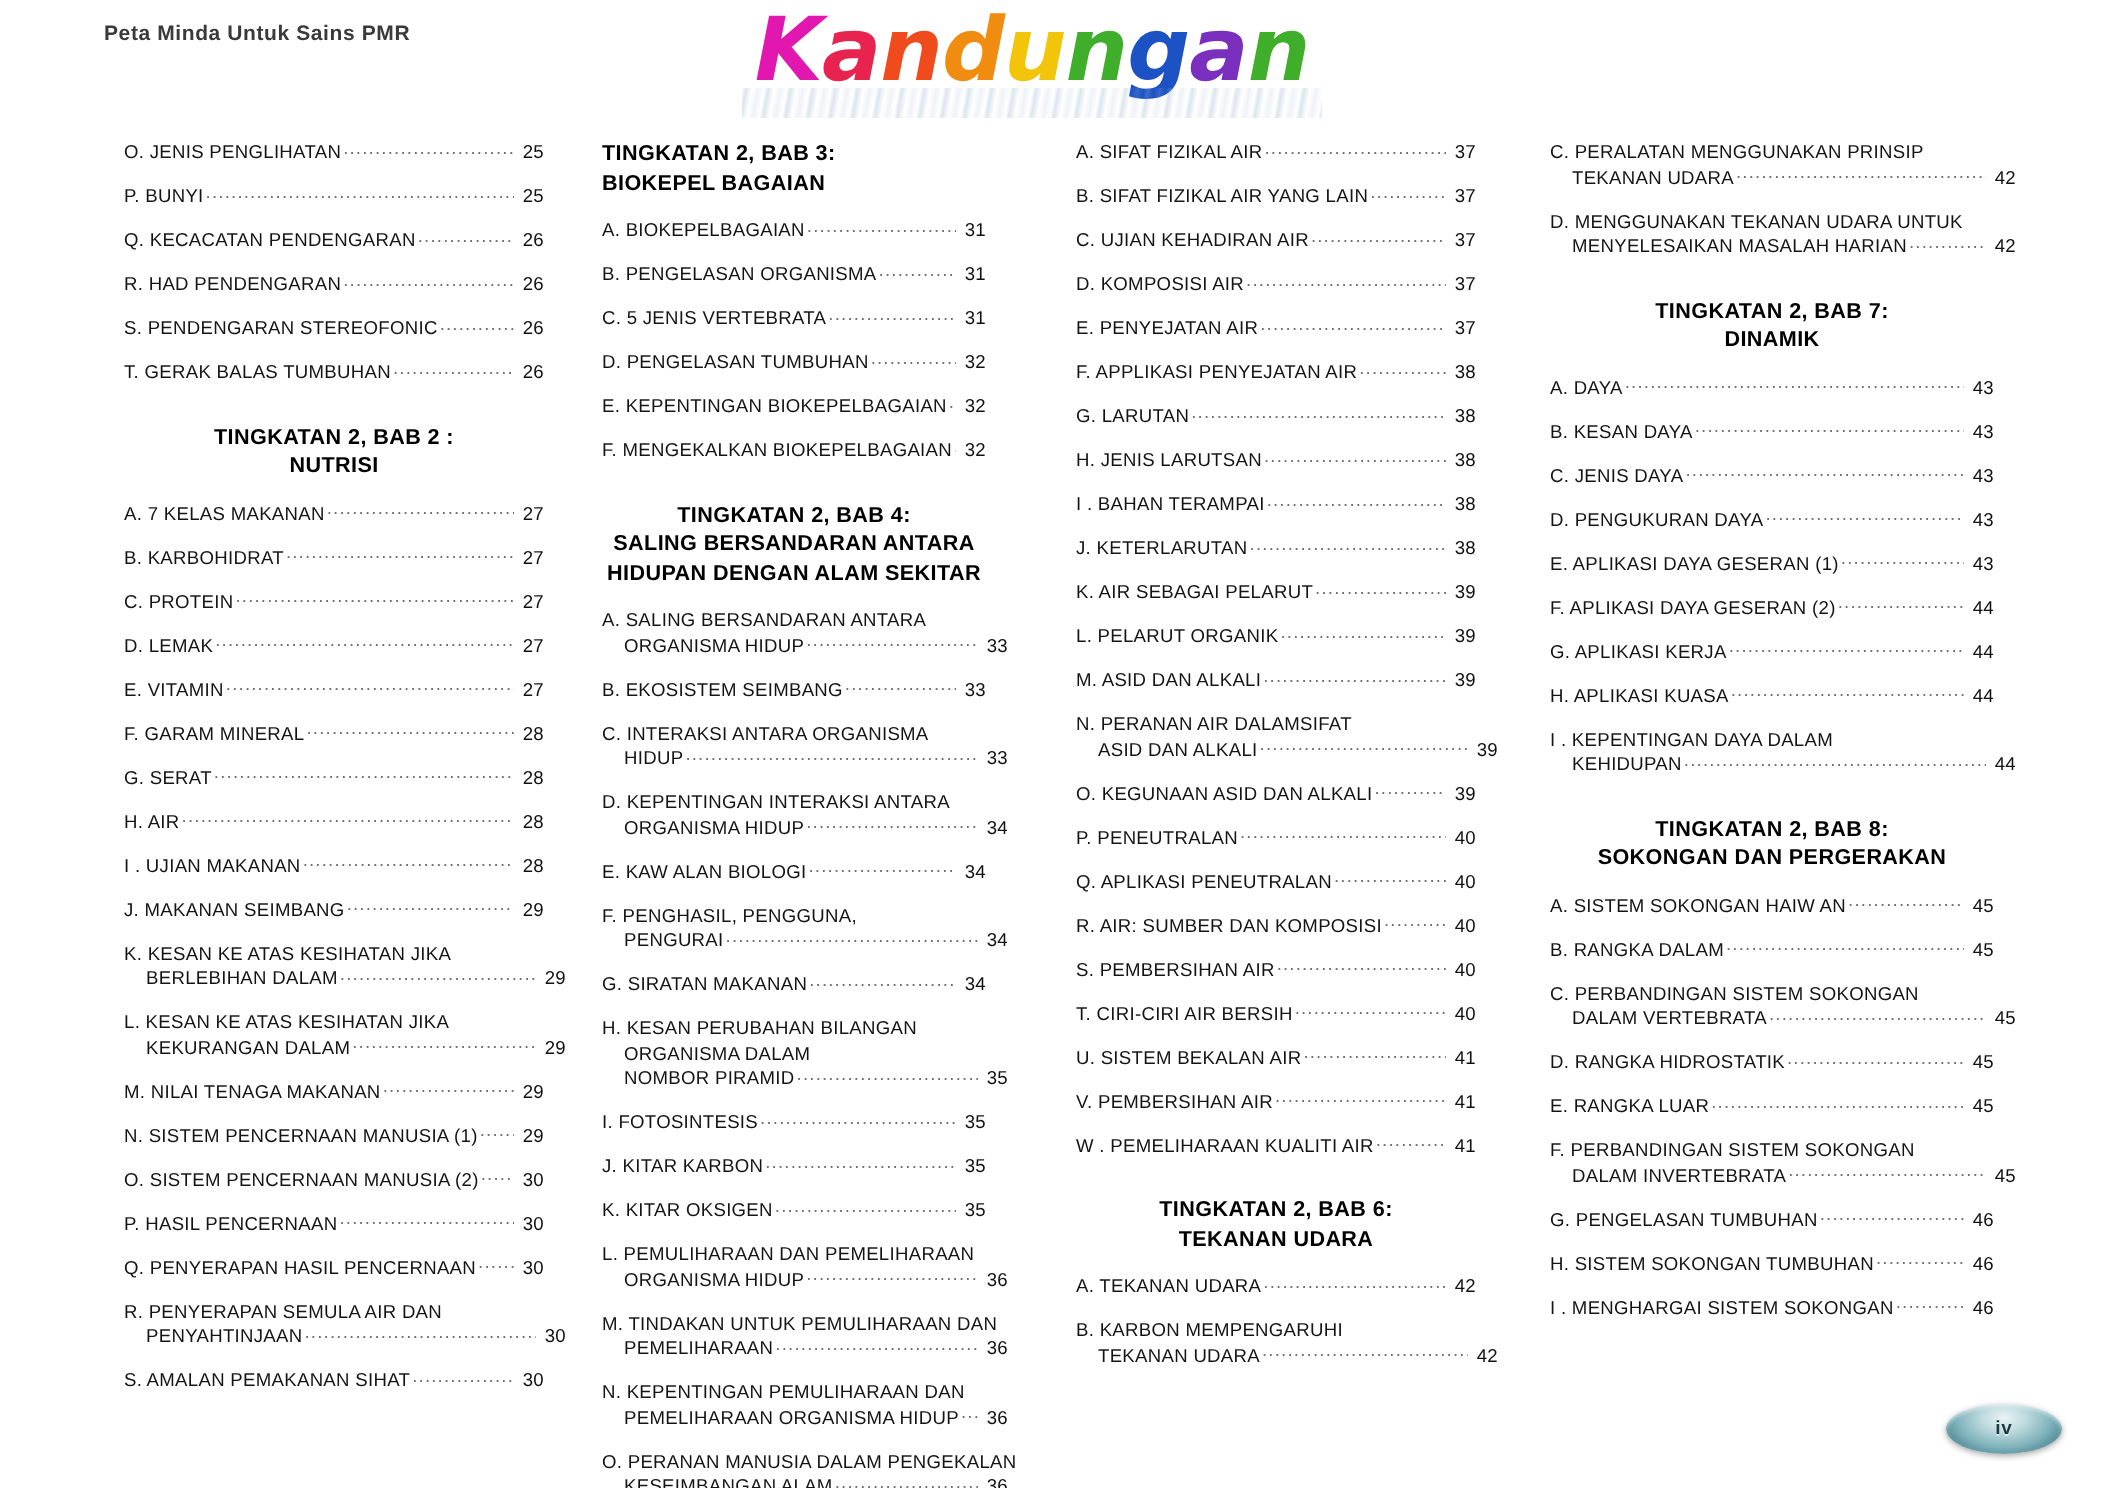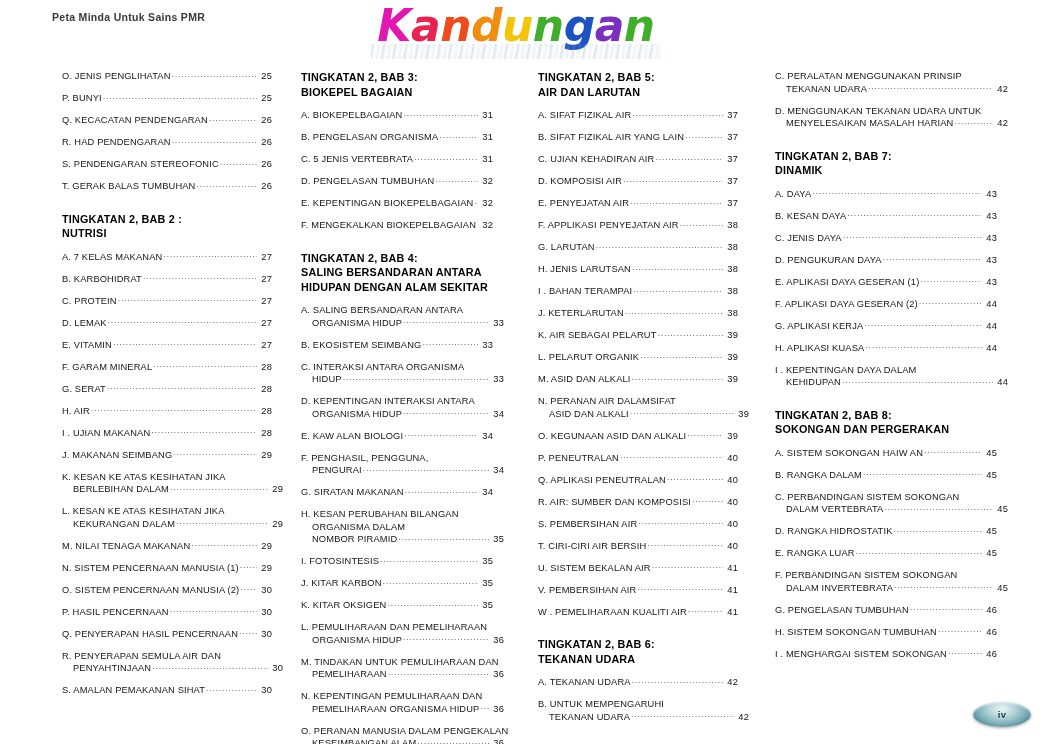--- a/index.html
+++ b/index.html
@@ -96,21 +96,21 @@
     font-weight: 700;
     font-size: 10.8px;
     line-height: 14.5px;
     letter-spacing: 0.2px;
     color: #000000;
     margin-bottom: 10px;
   }
   .chapter .ch-line { display: block; white-space: nowrap; }
 
   
-  .chapter.gap-top { margin-top: 19px; }
+  .chapter.gap-top { margin-top: 19px; text-align: center; }
 
   
   .entry {
     font-size: 9.3px;
     line-height: 12.5px;
     letter-spacing: 0.15px;
     color: #141414;
     margin-bottom: 9.5px;
   }
   .entry-line {
@@ -581,24 +581,20 @@
           <span class="pg"></span>
         </div>
         <div class="entry-line entry-cont">
           <span class="etext">KESEIMBANGAN  ALAM</span>
           <span class="leader"></span>
           <span class="pg">36</span>
         </div>
       </div>
     </div>
     <div class="col col-3">
-      <div class="chapter">
-        <span class="ch-line">TINGKATAN  2, BAB  5:</span>
-        <span class="ch-line">AIR DAN LARUTAN</span>
-      </div>
       <div class="entry">
         <div class="entry-line">
           <span class="etext">A. SIFAT FIZIKAL AIR</span>
           <span class="leader"></span>
           <span class="pg">37</span>
         </div>
       </div>
       <div class="entry">
         <div class="entry-line">
           <span class="etext">B. SIFAT FIZIKAL AIR YANG LAIN</span>
@@ -764,21 +760,21 @@
       </div>
       <div class="entry">
         <div class="entry-line">
           <span class="etext">A. TEKANAN  UDARA</span>
           <span class="leader"></span>
           <span class="pg">42</span>
         </div>
       </div>
       <div class="entry">
         <div class="entry-line entry-first-nodots">
-          <span class="etext">B. UNTUK MEMPENGARUHI</span>
+          <span class="etext">B. KARBON MEMPENGARUHI</span>
           <span class="leader"></span>
           <span class="pg"></span>
         </div>
         <div class="entry-line entry-cont">
           <span class="etext">TEKANAN  UDARA</span>
           <span class="leader"></span>
           <span class="pg">42</span>
         </div>
       </div>
     </div>

